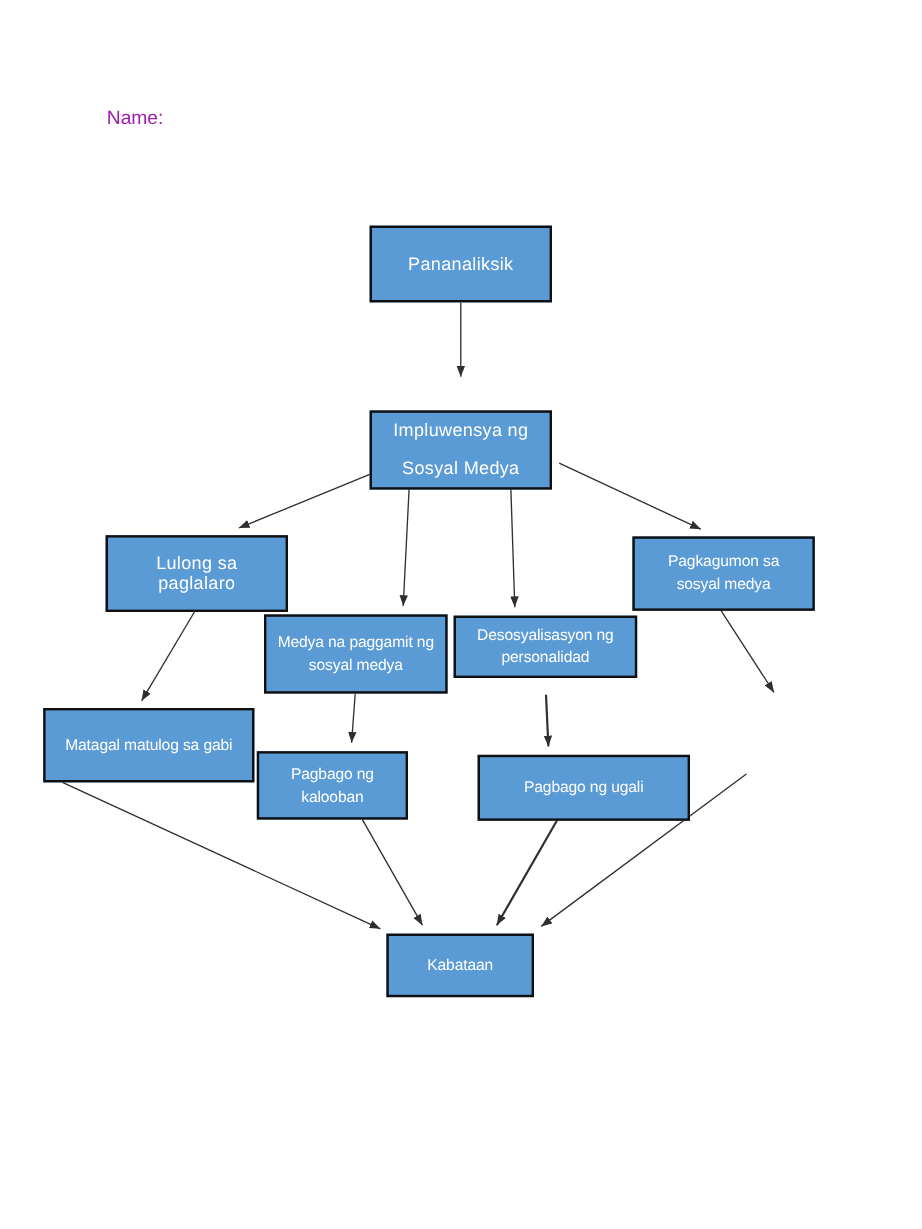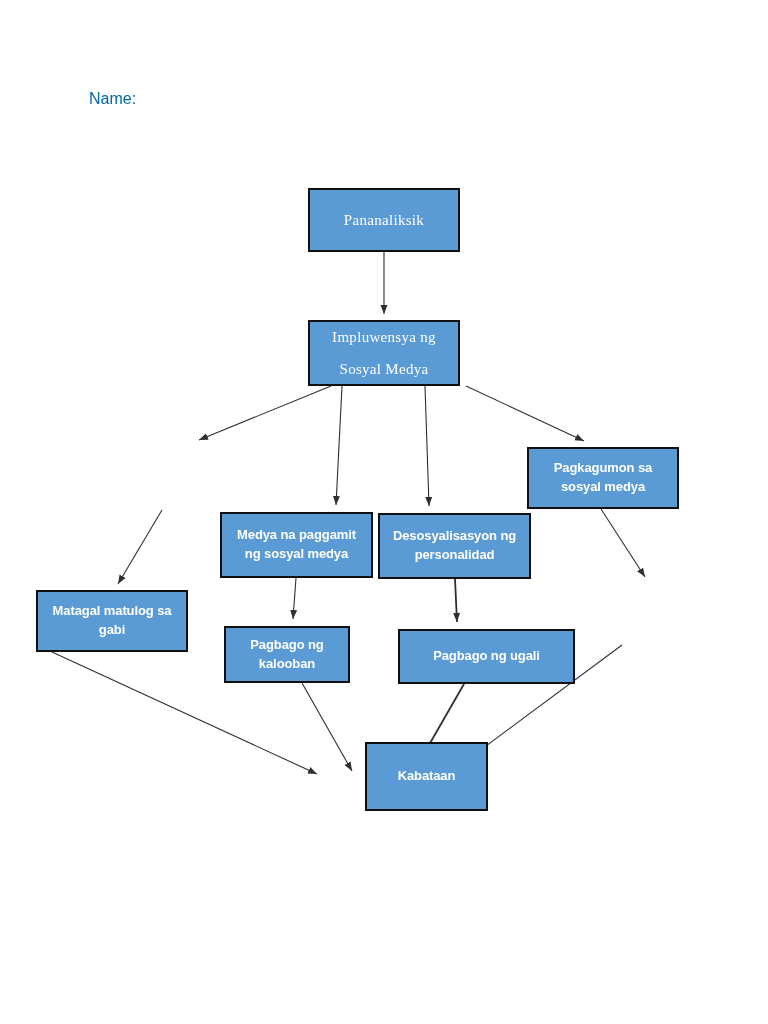--- a/index.html
+++ b/index.html
@@ -9,21 +9,21 @@
     height: 1024px;
     background: var(--page-bg, #ffffff);
     overflow: hidden;
     font-family: "Liberation Sans", sans-serif;
   }
   .name-label {
     position: absolute;
     left: 89px;
     top: 90px;
     font-size: 16px;
-    color: #0369a1;
+    color: #a21caf;
     font-family: "Liberation Sans", sans-serif;
   }
   #edge-layer {
     position: absolute;
     left: 0; top: 0;
     width: 768px; height: 1024px;
     pointer-events: none;
   }
   .node {
     position: absolute;
@@ -32,30 +32,30 @@
     border: 2.5px solid var(--node-border, #101010);
     color: var(--node-text, #ffffff);
     display: flex;
     align-items: center;
     justify-content: center;
     text-align: center;
     padding: 2px 8px;
     white-space: pre-line;
   }
   .node.serif {
-    font-family: Liberation Serif, serif;
+    font-family: Liberation Sans, sans-serif;
     font-size: 15px;
     font-weight: 400;
     letter-spacing: 0.3px;
   }
-  .node.serif.tall { line-height: 2.15; }
+  .node.serif.tall { line-height: 2.15; margin-top: 22px; }
   .node.sans {
     font-family: "Liberation Sans", "DejaVu Sans", sans-serif;
     font-size: 13px;
-    font-weight: 700;
+    font-weight: 400;
     line-height: 1.45;
     letter-spacing: -0.1px;
   }
 </style>
 </head>
 <body>
 
 <div class="page" style="--page-bg: #ffffff; --node-fill: #5b9bd5; --node-border: #101010; --node-text: #ffffff;">
 
   <div class="name-label">Name:</div>
@@ -79,21 +79,22 @@
         <line x1="52" y1="652" x2="317" y2="774" stroke="#2f2f2f" stroke-width="1.1" marker-end="url(#arrowhead)"></line>
         <line x1="302" y1="683" x2="352" y2="771" stroke="#2f2f2f" stroke-width="1.1" marker-end="url(#arrowhead)"></line>
         <line x1="464" y1="684" x2="414" y2="771" stroke="#2f2f2f" stroke-width="1.8" marker-end="url(#arrowhead)"></line>
         <line x1="622" y1="645" x2="451" y2="772" stroke="#2f2f2f" stroke-width="1.1" marker-end="url(#arrowhead)"></line>
       </g>
   </svg>
 
   <div class="node serif" style="left: 308px; top: 188px; width: 152px; height: 64px;">Pananaliksik</div>
   <div class="node serif tall" style="left: 308px; top: 320px; width: 152px; height: 66px;">Impluwensya ng
 Sosyal Medya</div>
+  <div class="node serif" style="left: 88px; top: 446px; width: 152px; height: 64px;">Lulong sa paglalaro</div>
   <div class="node sans" style="left: 220px; top: 512px; width: 153px; height: 66px;">Medya na paggamit ng sosyal medya</div>
-  <div class="node sans" style="left: 378px; top: 513px; width: 153px; height: 66px;">Desosyalisasyon ng personalidad</div>
+  <div class="node sans" style="left: 378px; top: 513px; width: 153px; height: 52px;">Desosyalisasyon ng personalidad</div>
   <div class="node sans" style="left: 527px; top: 447px; width: 152px; height: 62px;">Pagkagumon sa sosyal medya</div>
-  <div class="node sans" style="left: 36px; top: 590px; width: 152px; height: 62px;">Matagal matulog sa gabi</div>
-  <div class="node sans" style="left: 224px; top: 626px; width: 126px; height: 57px;">Pagbago ng kalooban</div>
+  <div class="node sans" style="left: 36px; top: 590px; width: 176px; height: 62px;">Matagal matulog sa gabi</div>
+  <div class="node sans" style="left: 214px; top: 626px; width: 126px; height: 57px;">Pagbago ng kalooban</div>
   <div class="node sans" style="left: 398px; top: 629px; width: 177px; height: 55px;">Pagbago ng ugali</div>
-  <div class="node sans" style="left: 322px; top: 742px; width: 123px; height: 69px; margin-left: 43px;">Kabataan</div>
+  <div class="node sans" style="left: 322px; top: 778px; width: 123px; height: 53px;">Kabataan</div>
 
 </div>
 
 </body></html>

